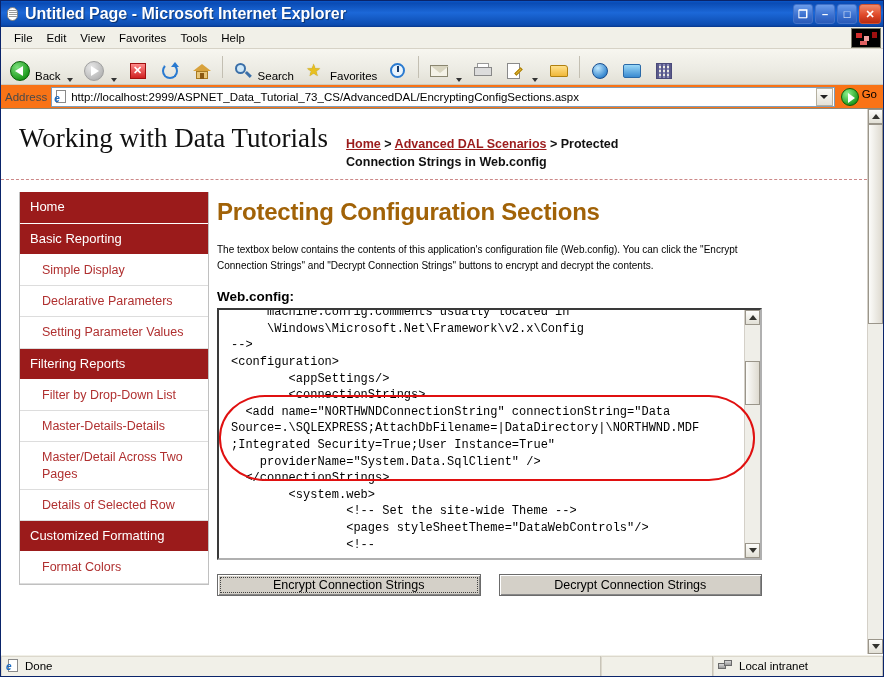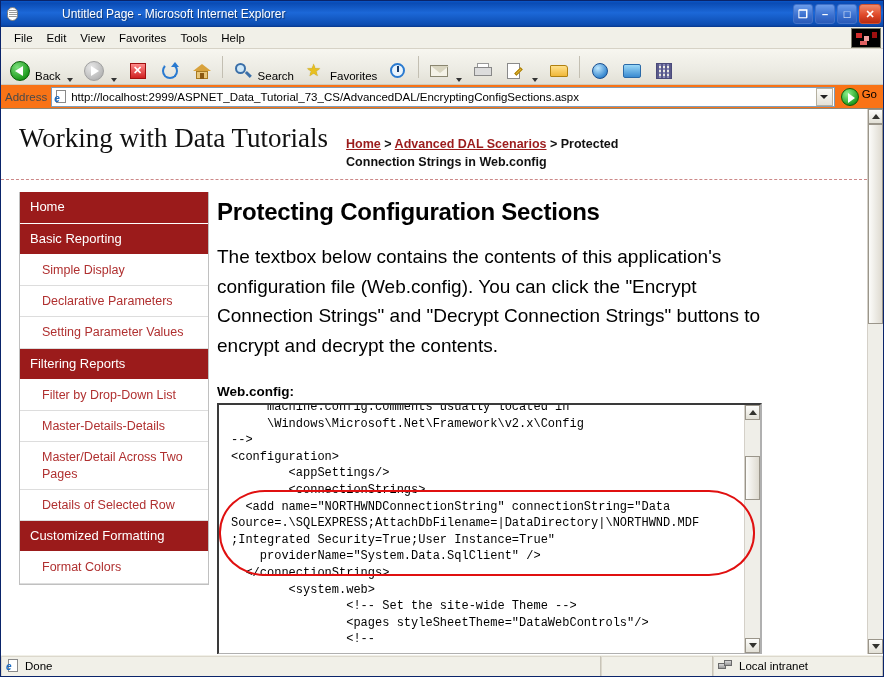--- a/index.html
+++ b/index.html
@@ -48,27 +48,26 @@
   }
   .title-icon .page::after {
     content: "";
     position: absolute;
     left: 1px; top: 2px;
     width: 8px; height: 1px;
     box-shadow: 0 2px 0 #9a9a9a, 0 4px 0 #9a9a9a, 0 6px 0 #9a9a9a;
     background: #9a9a9a;
   }
   .title-text {
-    font-size: 12px;
-    font-weight: normal;
+    font-size: 16px;
+    font-weight: bold;
     text-shadow: 1px 1px 1px rgba(0,0,0,0.45);
     white-space: nowrap;
     overflow: hidden;
     flex: 1 1 auto;
-    margin-left: 37px;
   }
   .title-buttons { display: flex; gap: 2px; align-items: center; flex: 0 0 auto; }
   .tbtn {
     width: 20px; height: 20px;
     border: 1px solid #4171c8;
     border-radius: 3px;
     background: linear-gradient(to bottom, #6a9bea, #3a6fce 60%, #2a5ab8);
     color: #fff;
     font-size: 11px;
     display: flex; align-items: center; justify-content: center;
@@ -447,29 +446,29 @@
 
   
   .content {
     flex: 1 1 auto;
     padding: 14px 20px 0 22px;
   }
   .h1 {
     font-family: "Liberation Sans", sans-serif;
     font-size: 24px;
     font-weight: bold;
-    color: #000000;
+    color: #a16207;
     margin: 4px 0 16px 0;
     letter-spacing: -0.2px;
   }
   .para {
-    font-size: 19px;
+    font-size: 10px;
     color: #000;
     line-height: 1.55;
-    margin-bottom: 24px;
+    margin-bottom: 16px;
     max-width: 545px;
   }
   .label-bold {
     font-size: 13.5px;
     font-weight: bold;
     color: #000;
     margin-bottom: 4px;
   }
 
   

